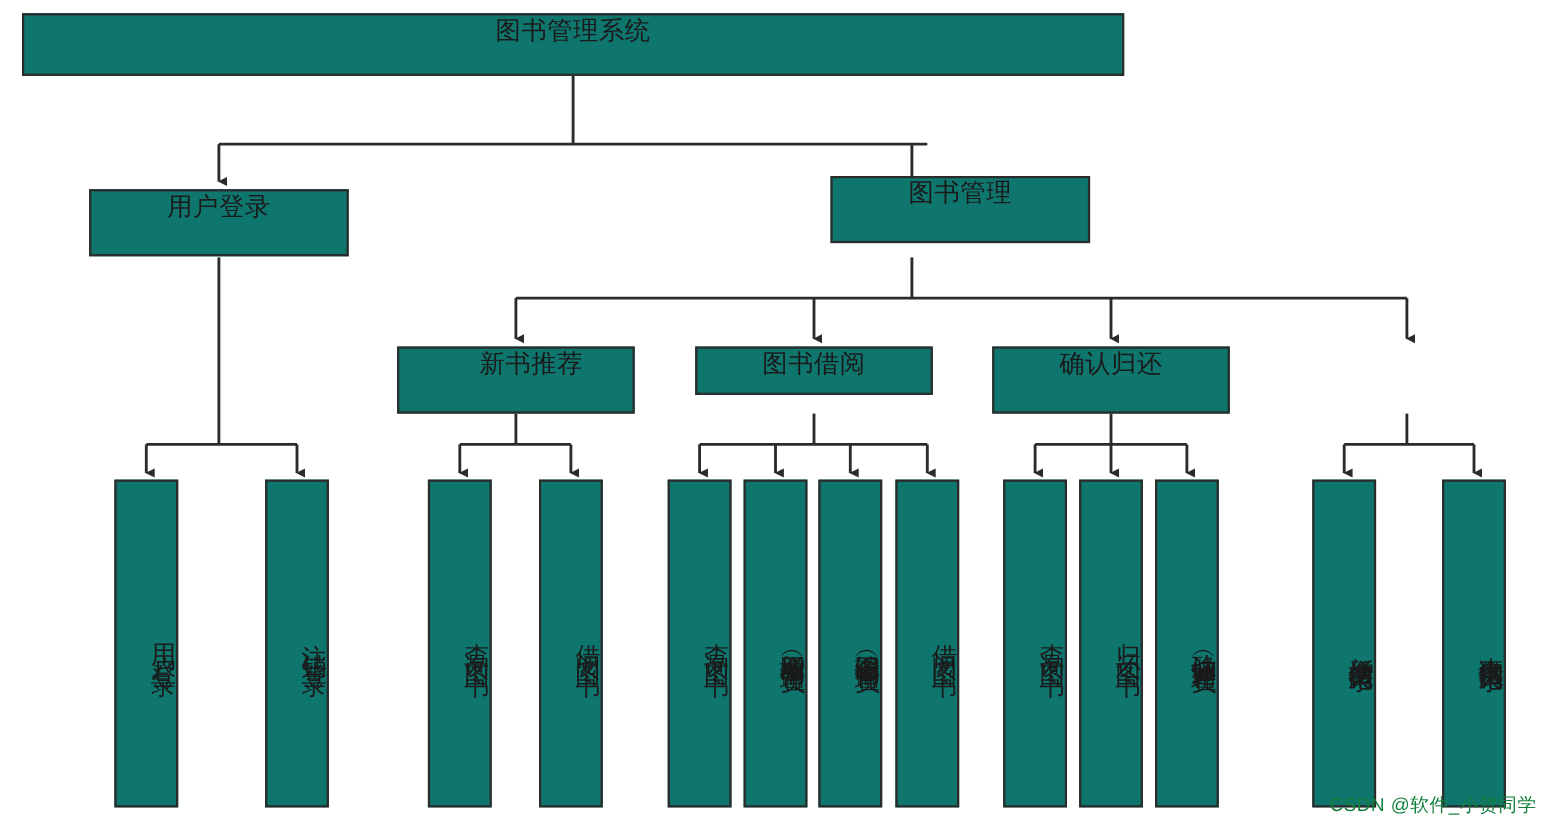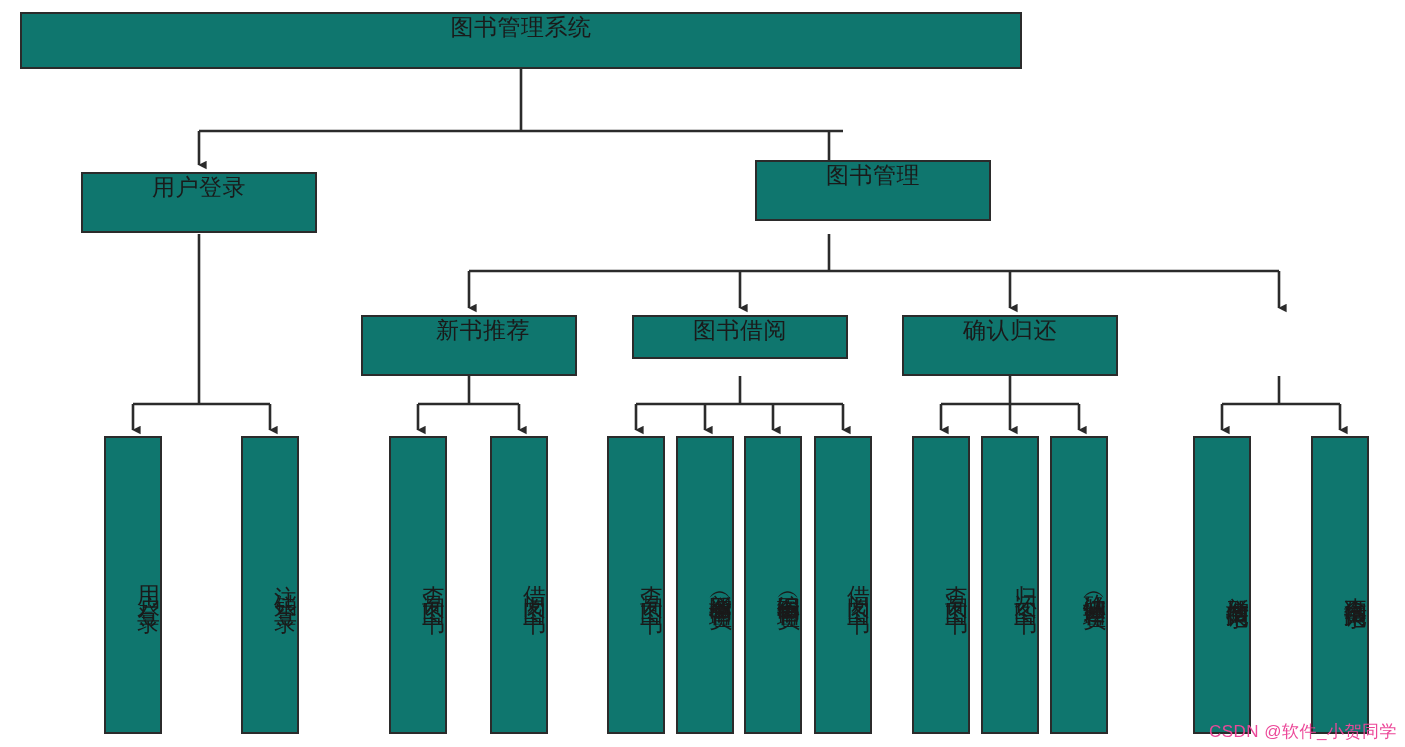--- a/index.html
+++ b/index.html
@@ -68,21 +68,21 @@
     letter-spacing: 2px;
   }
   .node.vert.roomy .node-label {
     letter-spacing: 9px;
   }
   #watermark {
     position: absolute;
     right: 8px;
     bottom: 4px;
     font-size: 17px;
-    color: #ec4899;
+    color: #15803d;
     letter-spacing: 0.5px;
     z-index: 5;
     white-space: nowrap;
     font-family: "Liberation Sans", "DejaVu Sans", sans-serif;
   }
 </style>
 </head>
 <body>
 
 <div id="diagram-root">

